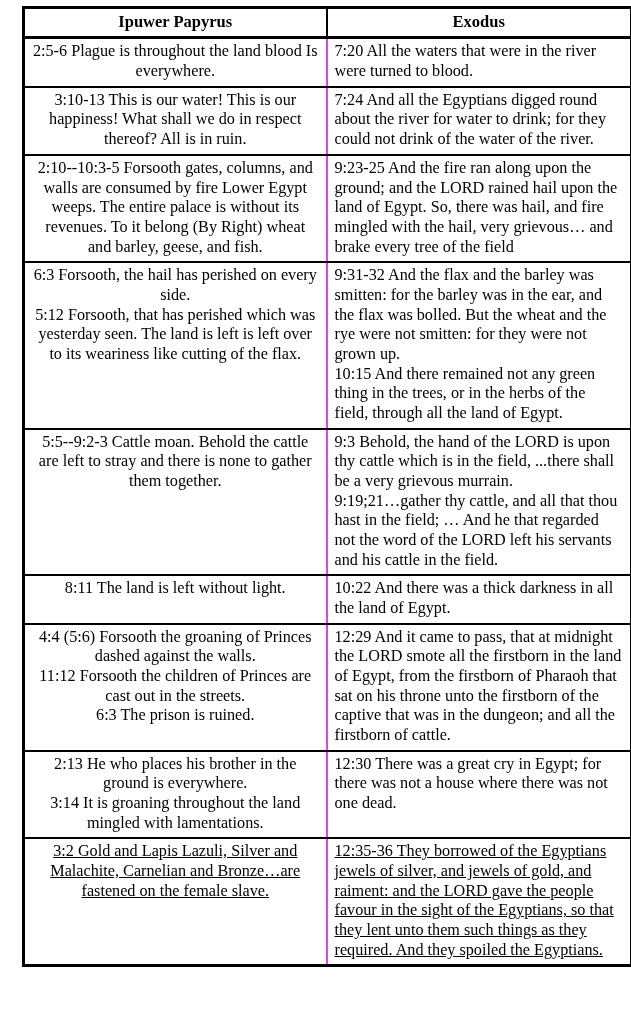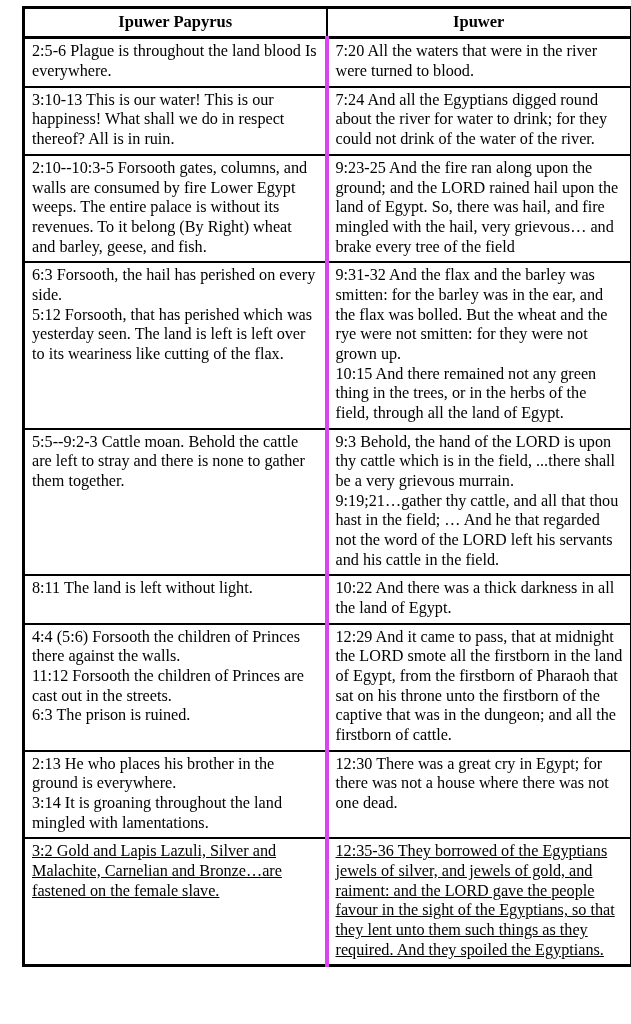--- a/index.html
+++ b/index.html
@@ -55,21 +55,22 @@
   tbody td {
     font-size: 16.2px;
     line-height: 1.215;
     vertical-align: top;
     padding: 3px 7px 4px 7px;
     border-bottom: 2px solid #000;
     word-wrap: break-word;
     hyphens: none;
   }
   tbody td.col-left {
-    border-right: 4px solid #d946ef;
+    border-right: 2px solid #d946ef;
+    text-align: center;
   }
   tbody tr:last-child td {
     border-bottom: none;
     text-decoration: underline;
   }
   .cell-line {
     display: block;
   }
 </style>
 </head>
@@ -78,21 +79,21 @@
 <div class="page">
   <div class="table-wrap">
     <table class="compare">
       <colgroup>
         <col class="c1">
         <col class="c2">
       </colgroup>
       <thead>
         <tr>
           <th class="col-left">Ipuwer Papyrus</th>
-          <th class="col-right">Ipuwer</th>
+          <th class="col-right">Exodus</th>
         </tr>
       </thead>
       <tbody id="table-body">
           <tr>
             <td class="col-left">
               <span class="cell-line">2:5-6 Plague is throughout the land blood Is everywhere.</span>
             </td>
             <td class="col-right">
               <span class="cell-line">7:20 All the waters that were in the river were turned to blood.</span>
             </td>
@@ -135,21 +136,21 @@
           <tr>
             <td class="col-left">
               <span class="cell-line">8:11 The land is left without light.</span>
             </td>
             <td class="col-right">
               <span class="cell-line">10:22 And there was a thick darkness in all the land of Egypt.</span>
             </td>
           </tr>
           <tr>
             <td class="col-left">
-              <span class="cell-line">4:4 (5:6) Forsooth the children of Princes there against the walls.</span>
+              <span class="cell-line">4:4 (5:6) Forsooth the groaning of Princes dashed against the walls.</span>
               <span class="cell-line">11:12 Forsooth the children of Princes are cast out in the streets.</span>
               <span class="cell-line">6:3 The prison is ruined.</span>
             </td>
             <td class="col-right">
               <span class="cell-line">12:29 And it came to pass, that at midnight the LORD smote all the firstborn in the land of Egypt, from the firstborn of Pharaoh that sat on his throne unto the firstborn of the captive that was in the dungeon; and all the firstborn of cattle.</span>
             </td>
           </tr>
           <tr>
             <td class="col-left">
               <span class="cell-line">2:13 He who places his brother in the ground is everywhere.</span>

